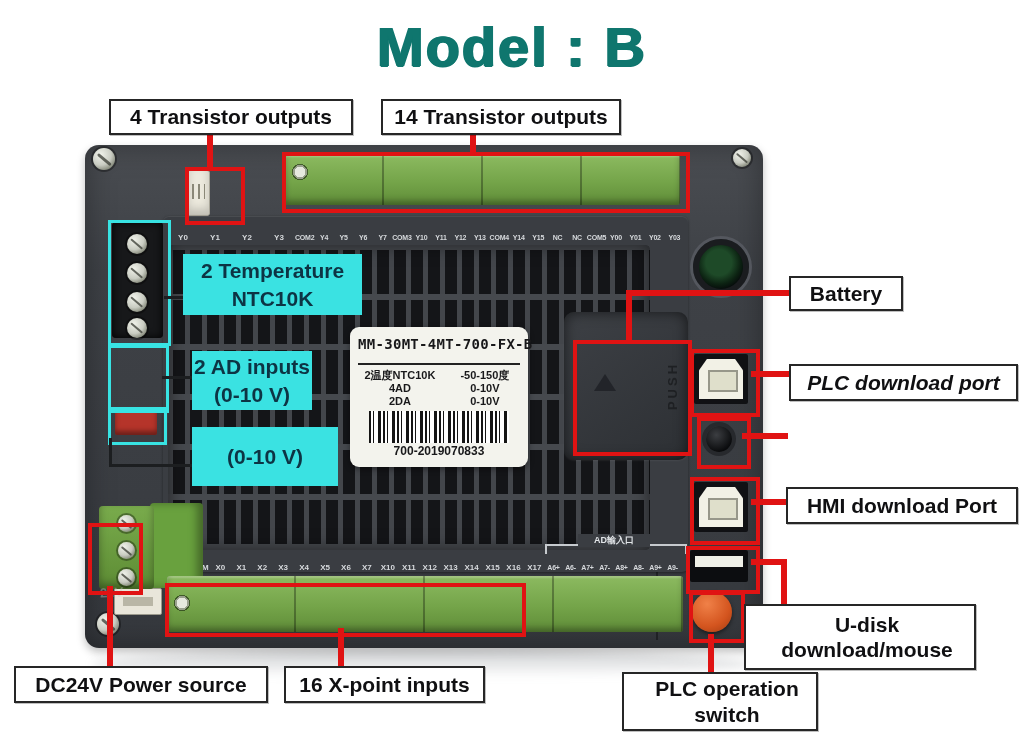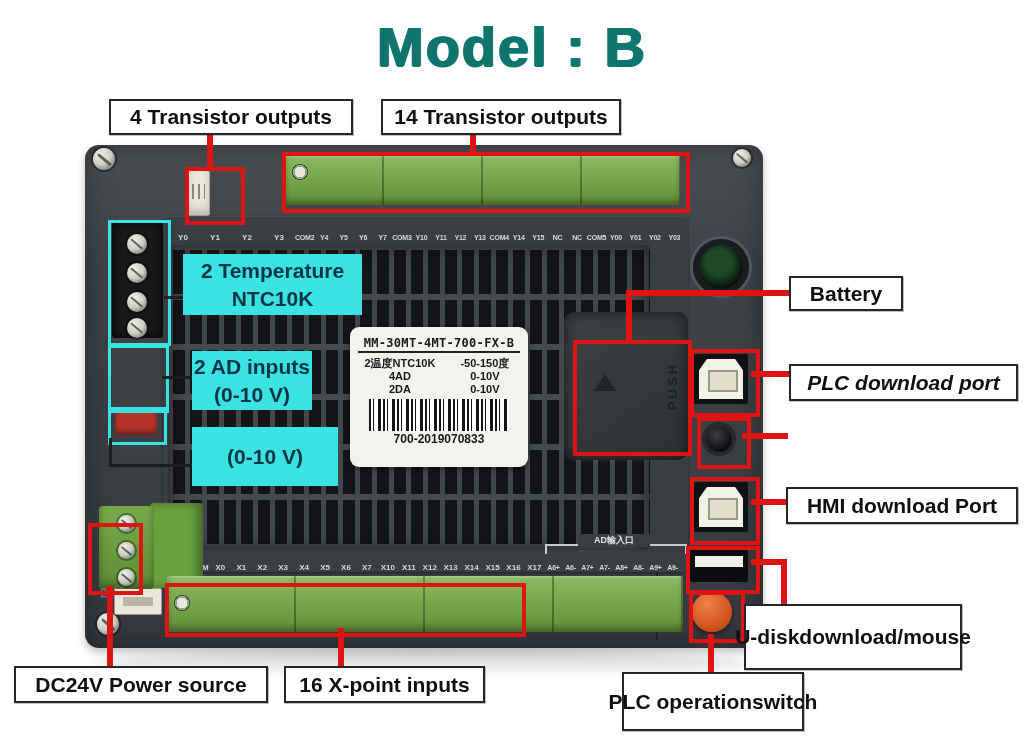--- a/index.html
+++ b/index.html
@@ -88,41 +88,41 @@
         box-shadow:0 2px 4px rgba(0,0,0,.5);}
 
   .adbracket{left:545px;top:544px;width:138px;height:8px;border-top:2px solid #c6cace;
         border-left:2px solid #c6cace;border-right:2px solid #c6cace;}
   .adtext{left:578px;top:534px;width:72px;text-align:center;background:#3a3d42;color:#e2e5e8;
         font-size:9px;font-weight:bold;}
 
   
   .plabel{left:350px;top:327px;width:178px;height:140px;background:#f3f3ed;border-radius:9px;
         box-shadow:0 2px 6px rgba(0,0,0,.45);color:#18181a;text-align:center;}
-  .pmodel{margin:9px 8px 0;font-size:12px;font-weight:bold;letter-spacing:.3px;white-space:nowrap;
-        border-bottom:2px solid #222;padding-bottom:1px;font-family:"DejaVu Sans Mono","Liberation Mono",monospace;}
+  .pmodel{margin:9px 8px 0;font-size:14px;font-weight:bold;letter-spacing:.3px;white-space:nowrap;
+        border-bottom:2px solid #222;padding-bottom:11px;font-family:"DejaVu Sans Mono","Liberation Mono",monospace;}
   .specs{margin:4px 4px 0;}
   .spec-row{display:flex;font-size:11px;font-weight:bold;line-height:13px;}
   .spec-row span:first-child{width:54%;text-align:center;}
   .spec-row span:last-child{width:46%;text-align:center;}
   .barcode{margin:3px auto 0;width:140px;height:32px;
         background:repeating-linear-gradient(90deg,#151515 0 2px,#fff 2px 4px,#151515 4px 5px,#fff 5px 9px,#151515 9px 12px,#fff 12px 14px);}
   .serial{font-size:12px;font-weight:bold;margin-top:1px;}
 
   
   .redbox{border:4px solid #e01313;background:transparent;}
   .redline{background:#e01313;}
   .cyanbox{border:3px solid #38e3e3;background:transparent;}
   .darkline{background:#1c1e20;}
 
   
   .callout{background:#fff;border:2px solid #262626;color:#101012;font-weight:bold;font-size:21px;
         display:flex;align-items:center;justify-content:center;text-align:center;line-height:1.2;
         box-shadow:1px 1px 0 rgba(0,0,0,.25);white-space:nowrap;}
-  .callout.two{flex-direction:row;}
+  .callout.two{flex-direction:column;padding-left:14px;}
   .cyantag{background:#3ae2e2;color:#0d3444;font-weight:bold;font-size:21px;display:flex;
         flex-direction:column;align-items:center;justify-content:center;text-align:center;line-height:1.3;}
 </style>
 </head>
 <body>
 
 <div class="stage">
 
   <div class="abs title">Model : B</div>
 

